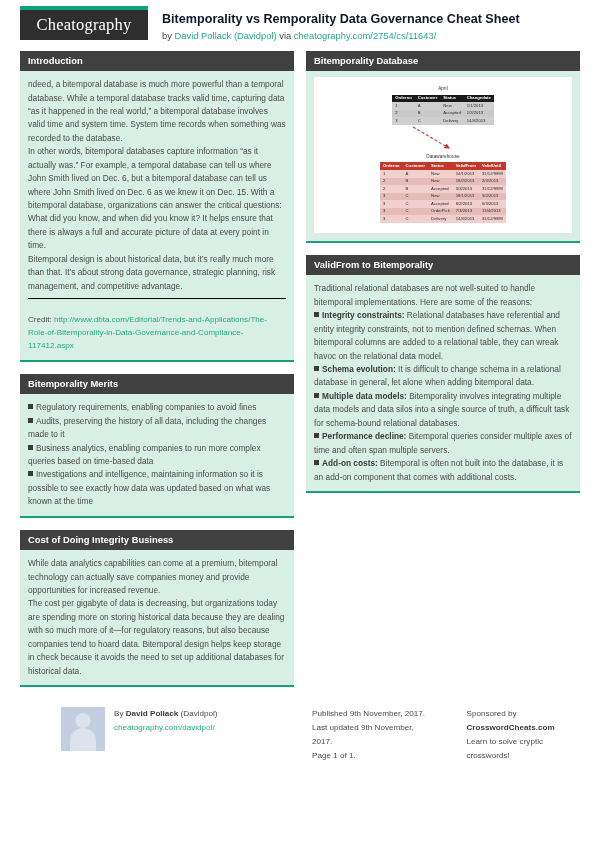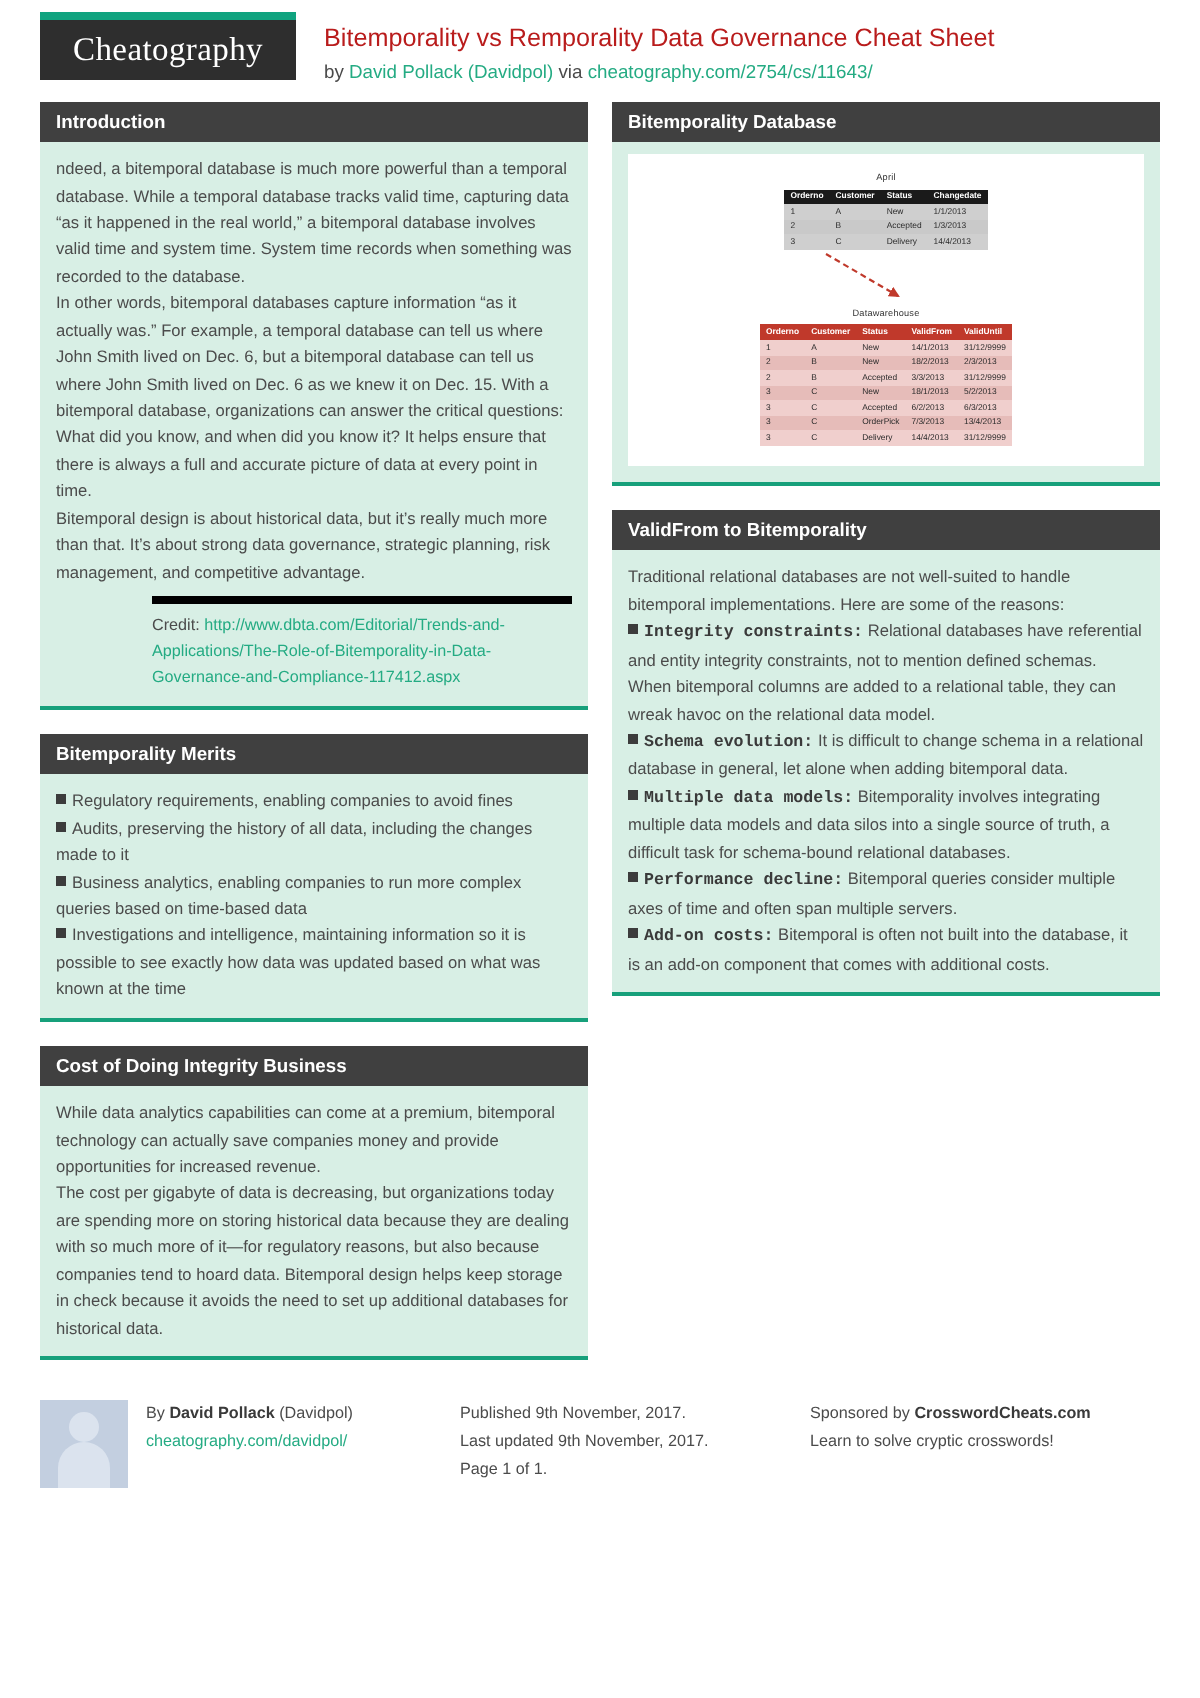--- a/index.html
+++ b/index.html
@@ -32,25 +32,25 @@
     flex: 0 0 auto;
   }
   .logo-text {
     font-family: "Liberation Serif", serif;
     color: #ffffff;
     font-size: 16.5px;
     letter-spacing: .2px;
   }
   .title-wrap { padding-top: 6px; }
   .sheet-title {
-    color: #b91c1c;
+    color: #0f172a;
     font-size: 12.6px;
     line-height: 1.25;
     margin: 0 0 2px 0;
-    font-weight: 400;
+    font-weight: 700;
   }
   .byline { font-size: 9.4px; color: #4a4a4a; }
   .byline .grn { color: #24ab83; text-align: center; }
 
   
   .columns { display: flex; gap: 12px; align-items: flex-start; }
   .col { width: 274px; flex: 0 0 274px; }
 
   
   .card {
@@ -74,28 +74,27 @@
   }
   .card-body p { margin: 0 0 0 0; }
   .bullet-line { margin: 0; text-indent: 0; }
   .sq {
     display: inline-block;
     width: 5px; height: 5px;
     background: #3c3c3c;
     margin-right: 3px;
     position: relative; top: -1px;
   }
-  .bold { font-weight: bold; color: #3a3a3a; font-family: Liberation Mono, monospace; }
+  .bold { font-weight: bold; color: #3a3a3a; }
   .credit {
-    border-top: 4px solid #000000;
+    border-top: 1px solid #000000;
     margin-top: 5px;
-    padding-top: 5px;
+    padding-top: 15px;
     font-size: 8.1px;
     line-height: 1.6;
-    margin-left: 48px;
   }
   .credit .lnk { color: #24ab83; }
 
   
   .figure-body { padding: 6px 8px 8px 8px; }
   .figure-canvas {
     background: #ffffff;
     padding: 8px 6px 10px 6px;
     display: flex;
     flex-direction: column;
@@ -122,21 +121,21 @@
   .arrow-zone svg { position: absolute; left: 0; top: 0; }
 
   
   .footer {
     display: flex;
     padding: 8px 0 0 0;
     font-size: 8.1px;
     color: #4b4b4b;
     line-height: 1.75;
   }
-  .f-col { flex: 1 1 0; }
+  .f-col { flex: 1 1 0; margin-left: 41px; }
   .f-col.first { display: flex; gap: 9px; flex: 0 0 210px; }
   .avatar {
     width: 44px; height: 44px;
     background: #c3cfe0;
     flex: 0 0 44px;
     position: relative;
     overflow: hidden;
   }
   .avatar .head {
     position: absolute; left: 50%; top: 6px;

